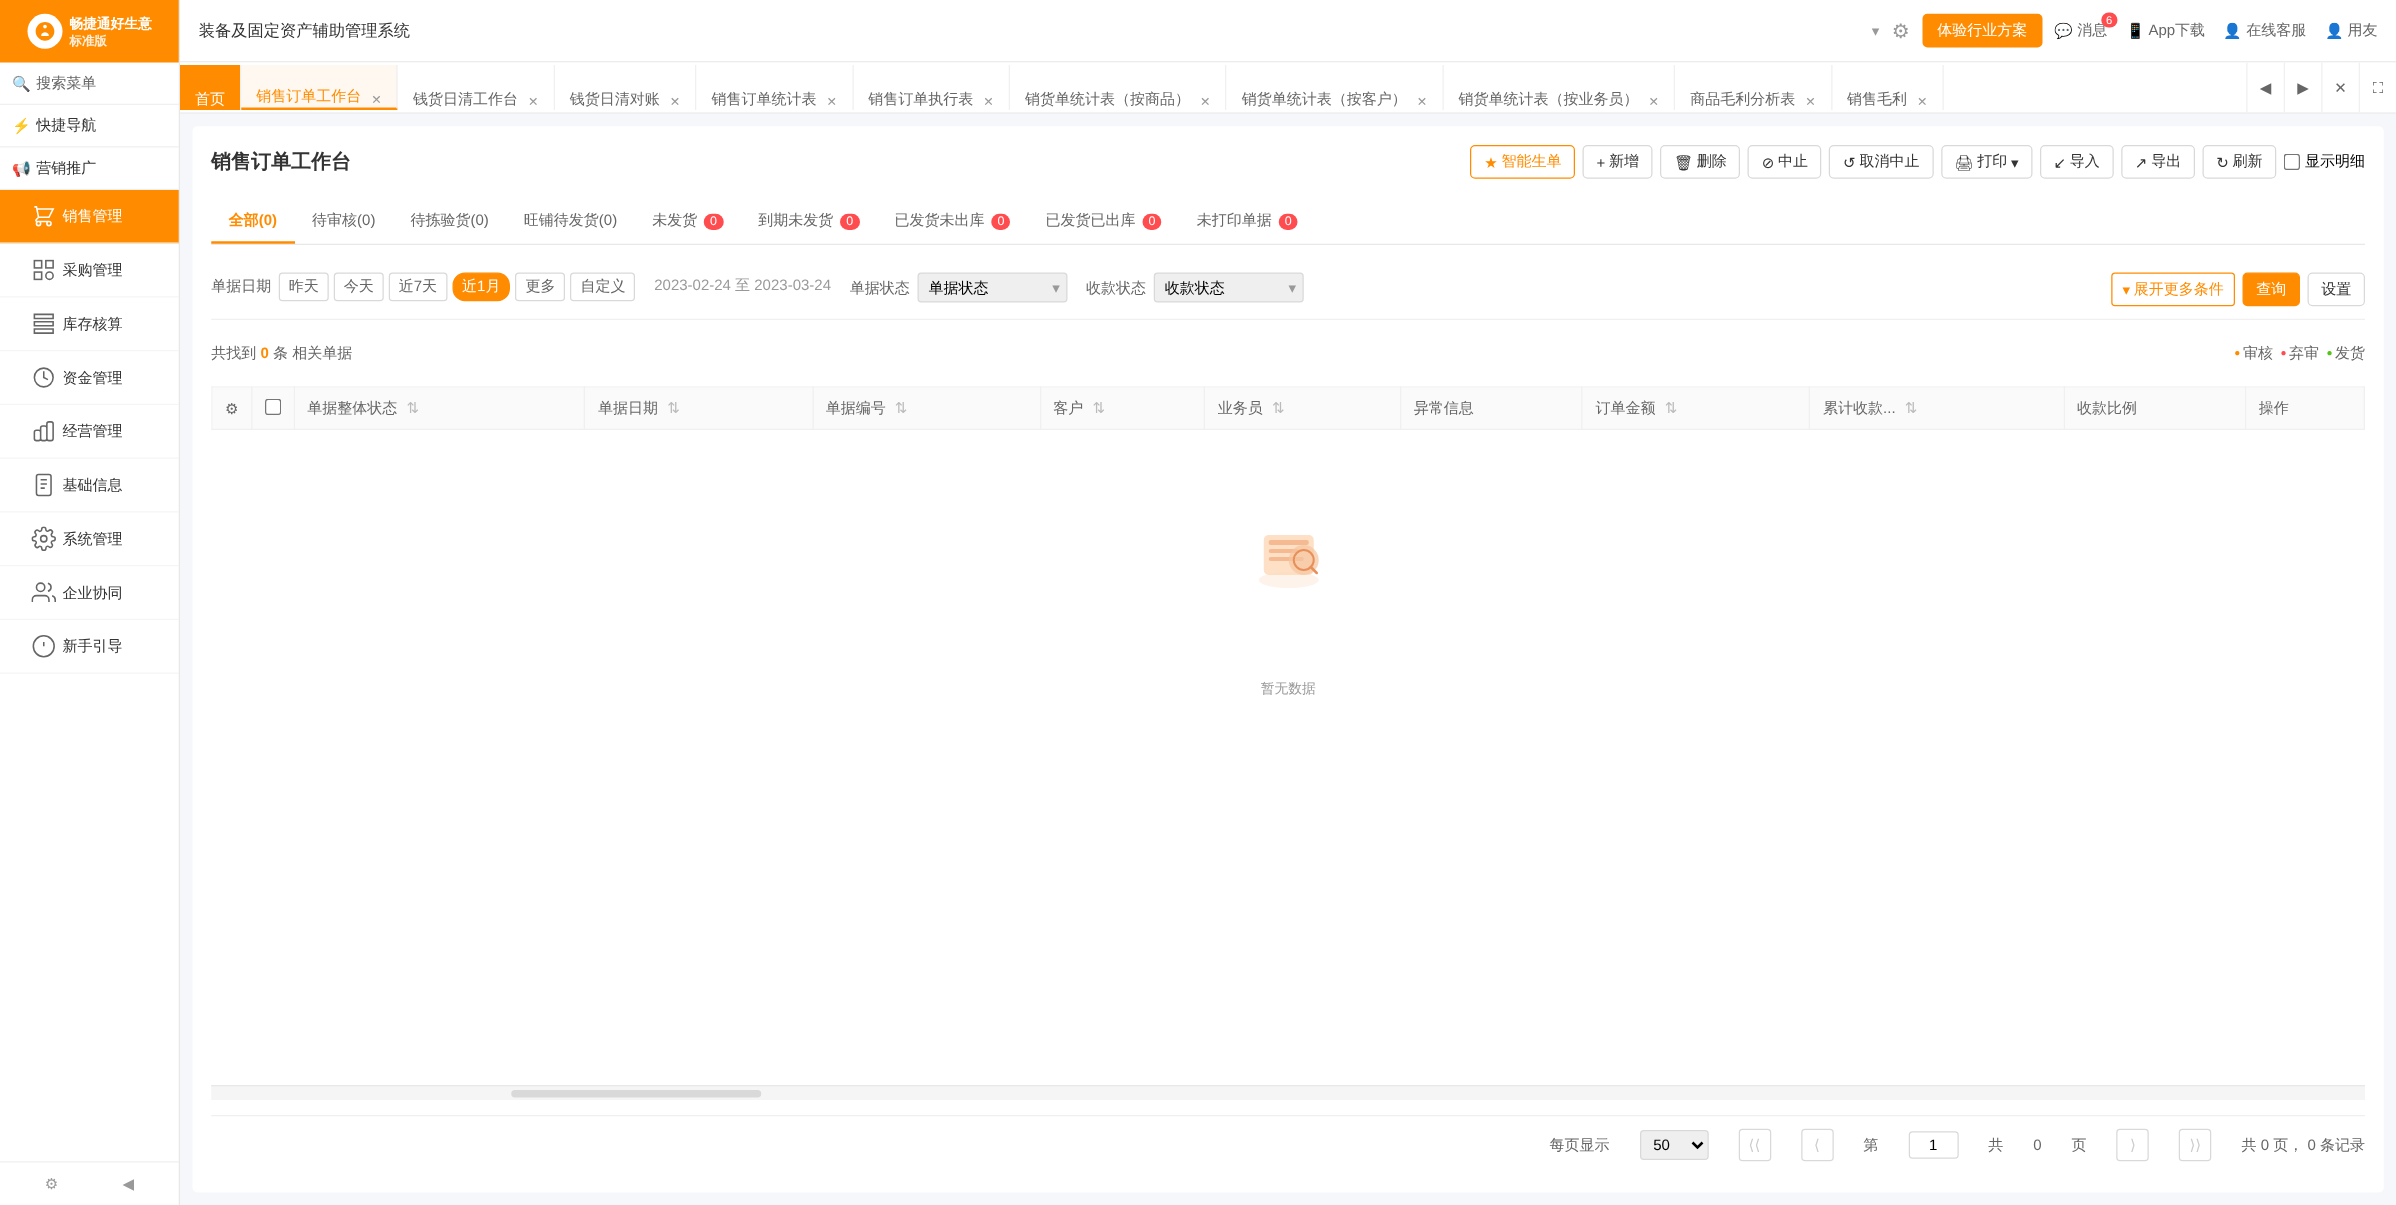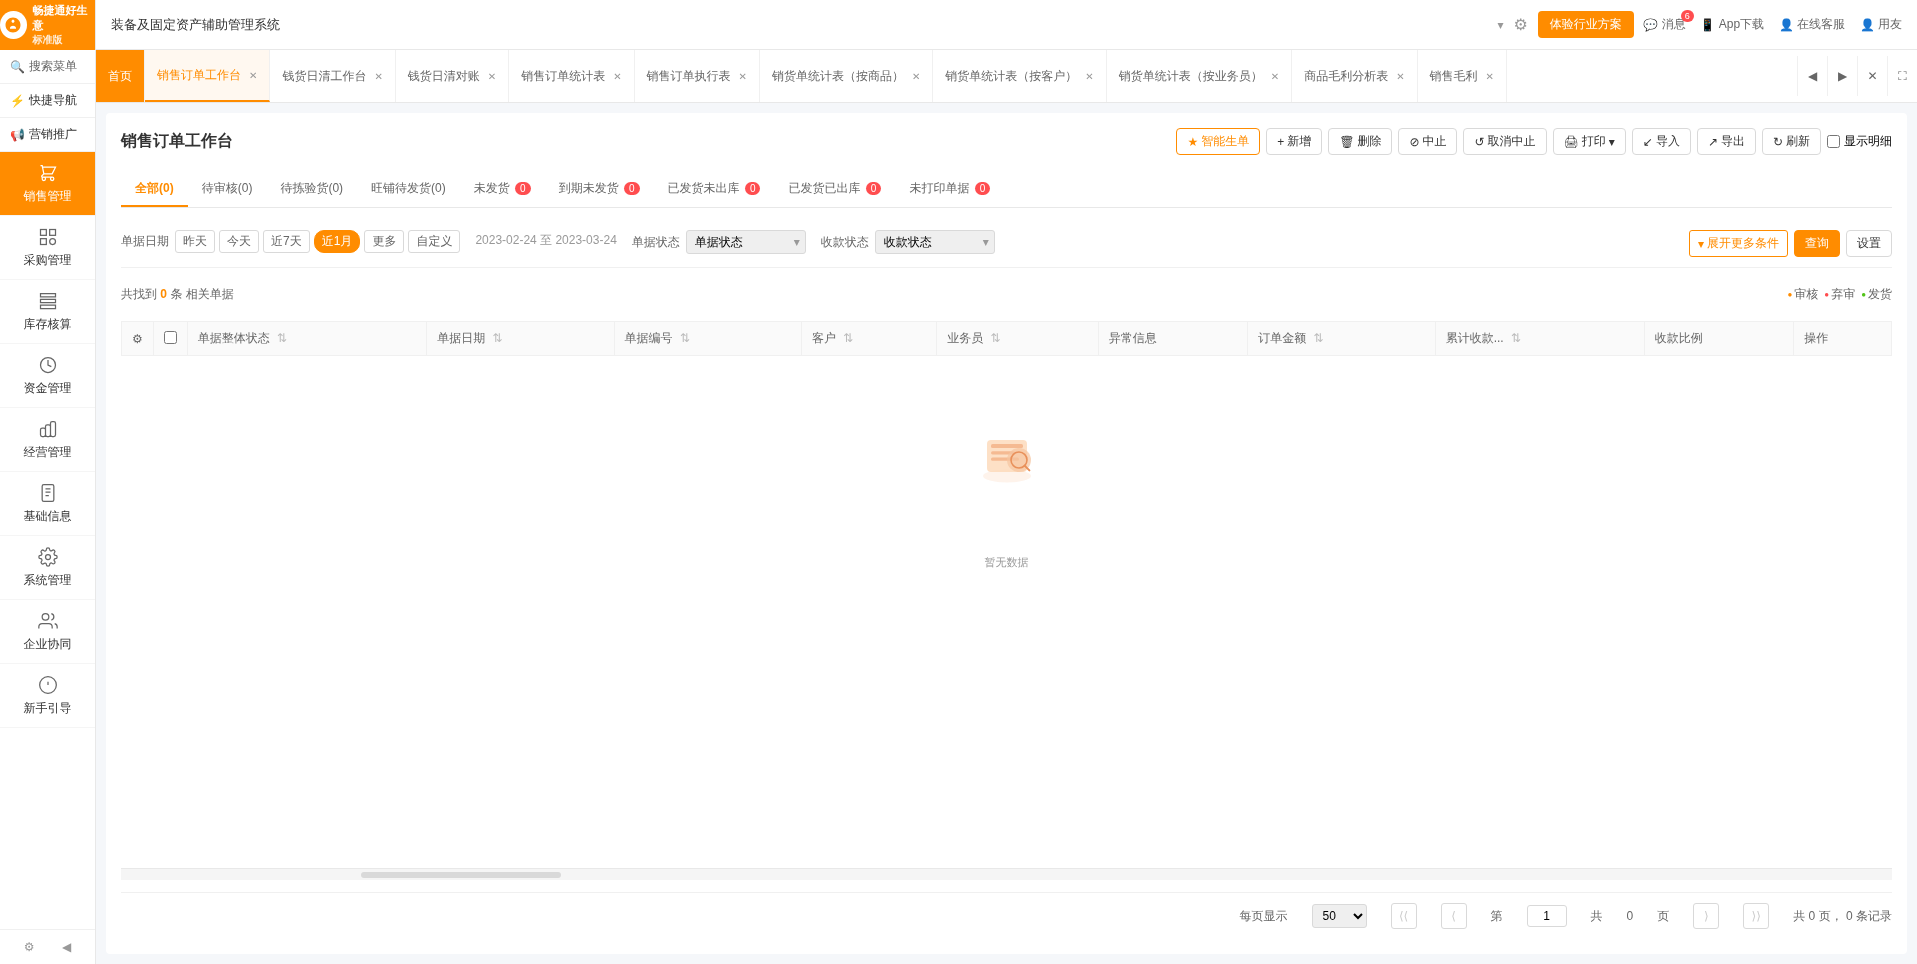--- a/index.html
+++ b/index.html
@@ -1,26 +1,26 @@
 <!DOCTYPE html>
 <html><head>
   <meta charset="utf-8">
   <style>
     * { box-sizing: border-box; margin: 0; padding: 0; font-family: 'Microsoft YaHei', Arial, sans-serif; font-size: 12px; }
     body { display: flex; height: 964px; overflow: hidden; background: #f5f5f5; }
 
     
-    .sidebar { width: 96px; background: #fff; display: flex; flex-direction: column; border-right: 1px solid #e8e8e8; flex-shrink: 0; }
+    .sidebar { width: 144px; background: #fff; display: flex; flex-direction: column; border-right: 1px solid #e8e8e8; flex-shrink: 0; }
     .sidebar-logo { height: 50px; background: #ff8c00; display: flex; align-items: center; justify-content: center; color: white; font-size: 13px; font-weight: bold; gap: 6px; }
     .sidebar-logo-icon { width: 28px; height: 28px; background: white; border-radius: 50%; display: flex; align-items: center; justify-content: center; }
     .sidebar-logo-icon svg { width: 18px; height: 18px; }
     .sidebar-search { padding: 8px 10px; display: flex; align-items: center; gap: 4px; border-bottom: 1px solid #f0f0f0; cursor: pointer; }
     .sidebar-quicknav { padding: 8px 10px; display: flex; align-items: center; gap: 4px; border-bottom: 1px solid #f0f0f0; cursor: pointer; }
     .sidebar-marketing { padding: 8px 10px; display: flex; align-items: center; gap: 4px; border-bottom: 1px solid #f0f0f0; cursor: pointer; }
-    .sidebar-item { padding: 10px 5px; display: flex; flex-direction: column; align-items: center; gap: 4px; cursor: pointer; border-bottom: 1px solid #f5f5f5; }
+    .sidebar-item { padding: 10px 24px; display: flex; flex-direction: row; align-items: center; gap: 4px; cursor: pointer; border-bottom: 1px solid #f5f5f5; }
     .sidebar-item.active { background: #ff8c00; color: white; }
     .sidebar-item.active .sidebar-item-label { color: white; }
     .sidebar-item-icon { width: 22px; height: 22px; display: flex; align-items: center; justify-content: center; }
     .sidebar-item-label { font-size: 12px; color: #333; }
     .sidebar-item.active .sidebar-item-label { color: white; }
     .sidebar-bottom { margin-top: auto; padding: 10px; display: flex; justify-content: space-around; border-top: 1px solid #f0f0f0; }
 
     
     .main { flex: 1; display: flex; flex-direction: column; overflow: hidden; }
 
@@ -28,21 +28,21 @@
     .top-header { height: 50px; background: white; display: flex; align-items: center; padding: 0 15px; border-bottom: 1px solid #e8e8e8; gap: 10px; }
     .system-title { font-size: 13px; color: #333; flex: 1; }
     .header-actions { display: flex; align-items: center; gap: 15px; }
     .header-btn { font-size: 12px; color: #666; display: flex; align-items: center; gap: 3px; cursor: pointer; }
     .experience-btn { background: #ff8c00; color: white; padding: 5px 12px; border-radius: 4px; cursor: pointer; font-size: 12px; }
     .notif-badge { position: relative; display: inline-flex; }
     .notif-count { position: absolute; top: -6px; right: -8px; background: #ff4d4f; color: white; font-size: 9px; border-radius: 8px; padding: 1px 4px; }
 
     
     .tab-bar { background: white; border-bottom: 1px solid #e8e8e8; display: flex; align-items: center; overflow: hidden; }
-    .tab-item { height: 52px; padding: 0 12px; display: flex; align-items: center; gap: 5px; cursor: pointer; border-right: 1px solid #f0f0f0; white-space: nowrap; font-size: 12px; color: #666; flex-shrink: 0; }
+    .tab-item { height: 36px; padding: 0 12px; display: flex; align-items: flex-end; gap: 5px; cursor: pointer; border-right: 1px solid #f0f0f0; white-space: nowrap; font-size: 12px; color: #666; flex-shrink: 0; }
     .tab-item.active { background: #fff8f0; color: #ff8c00; border-bottom: 2px solid #ff8c00; }
     .tab-home { background: #ff8c00; color: white; }
     .tab-close { font-size: 10px; color: #999; margin-left: 3px; }
     .tab-nav-btns { display: flex; align-items: center; margin-left: auto; }
     .tab-nav-btn { width: 30px; height: 40px; display: flex; align-items: center; justify-content: center; cursor: pointer; color: #666; border-left: 1px solid #f0f0f0; }
 
     
     .page-content { flex: 1; overflow: hidden; display: flex; flex-direction: column; background: #f5f7fa; }
     .page-inner { flex: 1; overflow: auto; padding: 15px; display: flex; flex-direction: column; gap: 12px; background: white; margin: 10px; border-radius: 4px; }
 

